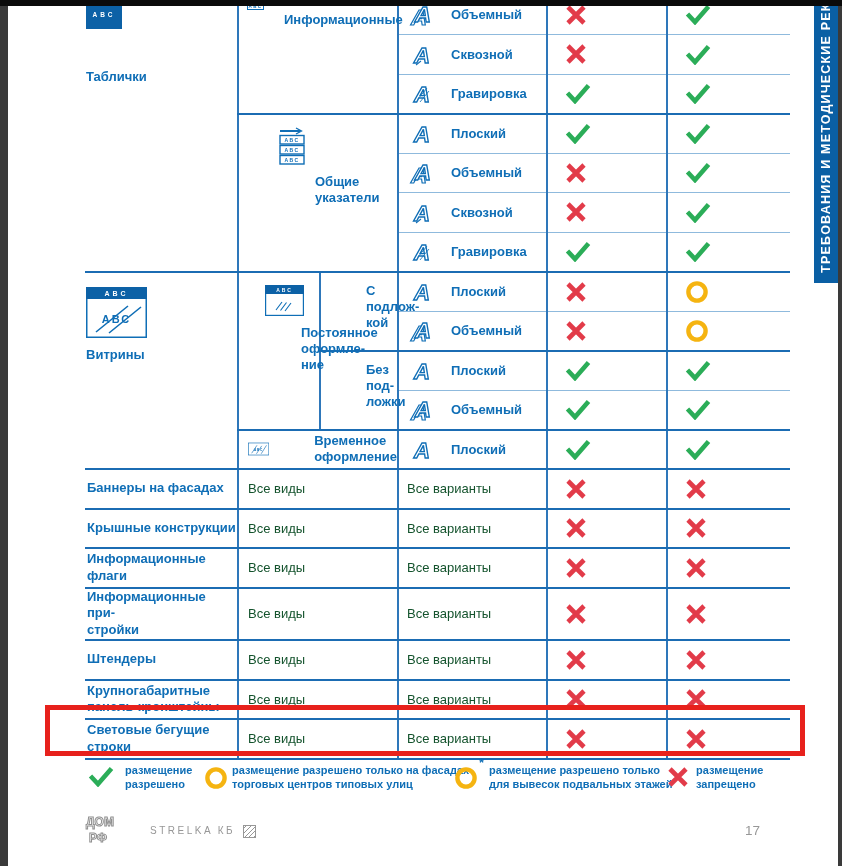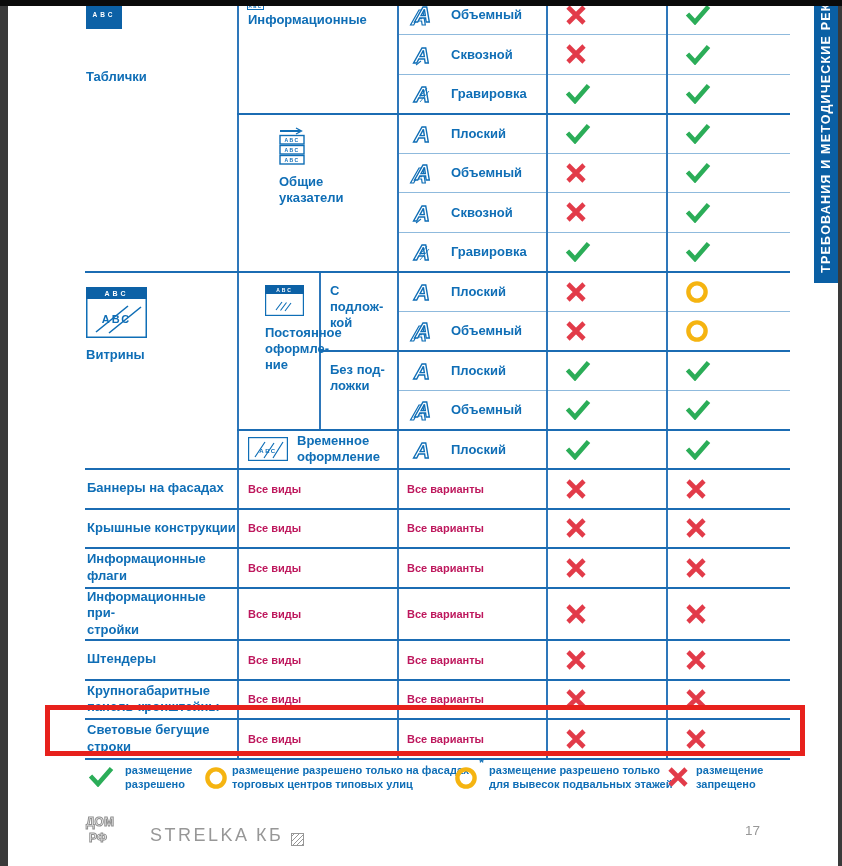--- a/index.html
+++ b/index.html
@@ -24,56 +24,56 @@
   td.cat { vertical-align:top; position:relative; }
   .cat-label { font-size:13px; font-weight:700; color:#0f6eb6; line-height:1.25; white-space:pre-line;margin-top:37px; }
   .abs-label { position:absolute; top:37px; left:1px; }
 
   .plate-icon { position:absolute; top:4px; left:1px; width:36px; height:30px; background:#0c61a6;
     display:flex; align-items:center; justify-content:center; color:#fff; font-size:6.5px; font-weight:700; letter-spacing:3px; }
   .cut-icon { position:absolute; top:3px; left:8px; width:17px; height:12px; background:#fff; border:1.2px solid #0f6eb6;
     display:flex; align-items:flex-end; justify-content:center; color:#0f6eb6; font-size:4.5px; font-weight:700; letter-spacing:1.5px; }
 
   td.sub { vertical-align:top; position:relative; padding:17px 6px 0 9px; }
-  .sub-label { font-size:13px; font-weight:700; color:#0f6eb6; line-height:1.25; white-space:pre-line; }
+  .sub-label { font-size:13px; font-weight:700; color:#0f6eb6; line-height:1.25; white-space:pre-line;margin-left:36px; }
   td.sub2 { vertical-align:top; padding:12px 4px 0 26px; }
   td.sub3 { vertical-align:top; padding:10px 10px 0 9px; }
   .icon-gap { margin-top:5px; }
 
   td.cat-vit { vertical-align:top; padding:14px 4px 0 1px; position:relative; }
 
   .vrem-cell { display:flex; align-items:center; gap:9px; padding-left:9px; }
 
   td.typec { }
   .type-in { display:flex; align-items:center; gap:10px; padding-left:10px; }
   .type-label { font-size:13px; font-weight:700; color:#0f6eb6; }
   .aicon { display:inline-flex; width:32px; height:27px; }
 
   td.markc { padding-left:17px; }
   td.markc svg { display:block; }
 
   td.scat { font-size:13px; font-weight:700; color:#0f6eb6; line-height:1.3; white-space:pre-line; padding-left:2px; }
-  td.skind, td.svar { font-size:11px; font-weight:700; color:#be185d; }
+  td.skind, td.svar { font-size:13px; font-weight:400; color:#14532d; }
   td.skind { padding-left:9px; }
   td.svar { padding-left:8px; }
 
   
   .highlight-box { position:absolute; left:37px; top:699px; width:760px; height:51px; border:5px solid #e7211c; z-index:6; }
 
   
   .legend { position:absolute; left:0; top:756px; width:830px; height:42px; }
   .lg-ic { position:absolute; top:4px; display:inline-flex; }
   .lg-tx { position:absolute; top:1px; font-size:11px; font-weight:700; color:#0f6eb6; line-height:1.3; }
   .pre { white-space:pre-line; }
   .mark-star { position:relative; top:-11px; font-weight:700; color:#0f6eb6; font-size:13px; margin-left:1px; }
 
   
   .footer { position:absolute; left:77px; top:806px; width:700px; height:44px; }
   .domrf-logo { position:absolute; left:0; top:0; }
-  .brand { position:absolute; left:65px; top:13px; font-size:18px; letter-spacing:2.5px; color:#979797; font-weight:400; display:flex; align-items:flex-end; gap:8px; }
+  .brand { position:absolute; left:65px; top:13px; font-size:10px; letter-spacing:2.5px; color:#979797; font-weight:400; display:flex; align-items:flex-start; gap:8px; }
   .page-num { position:absolute; left:660px; top:11px; font-size:13.5px; color:#979797; }
 
   svg .abc-t { font-family:"Liberation Sans",sans-serif; font-size:5px; font-weight:700; fill:#0f6eb6; text-anchor:middle; letter-spacing:1.5px; }
 </style>
 </head>
 <body>
 
 <div class="top-strip"></div>
 
 <div class="page">

